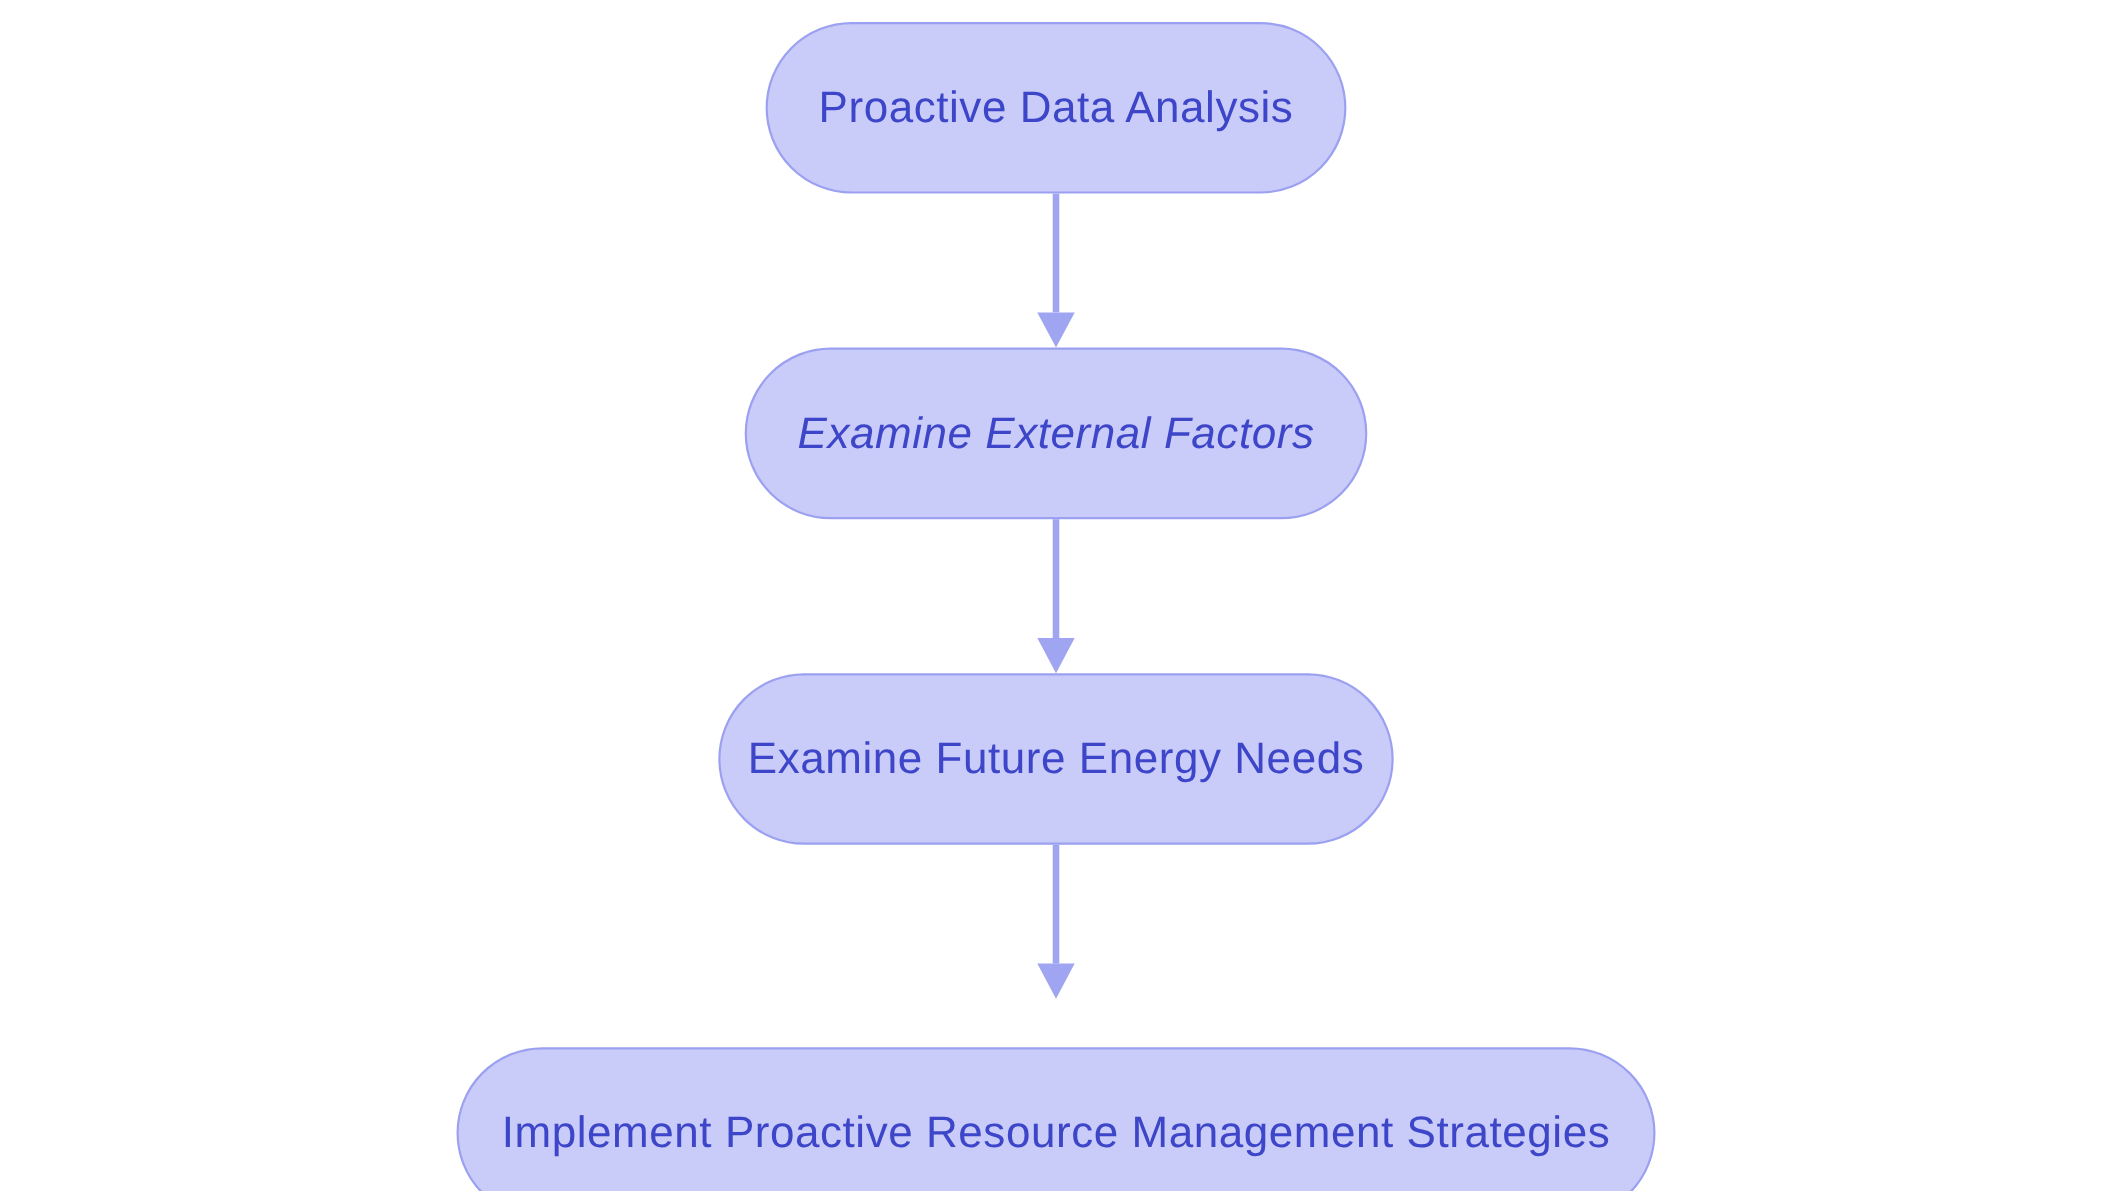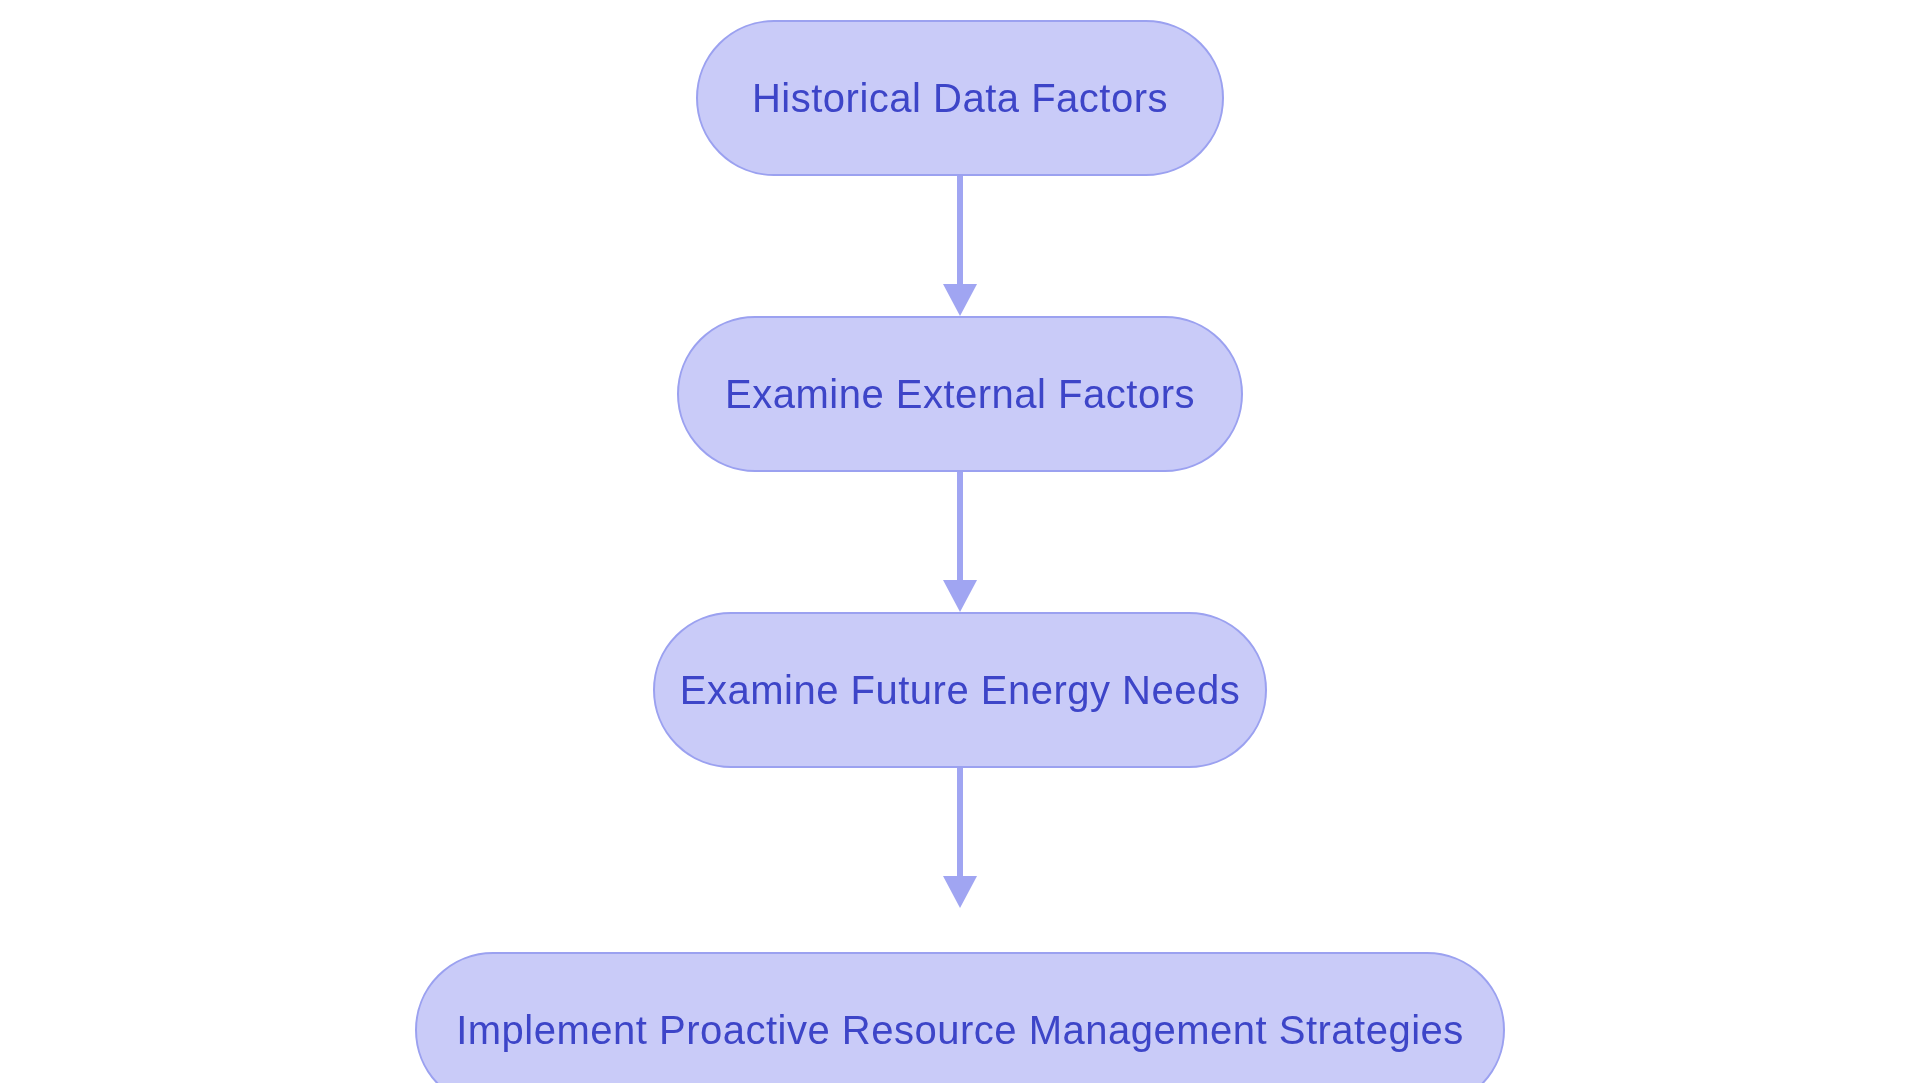--- a/index.html
+++ b/index.html
@@ -32,21 +32,21 @@
     flex: 0 0 auto;
   }
   .node span {
     font-size: 40px;
     font-weight: 400;
     color: var(--node-text, #3d45c8);
     white-space: nowrap;
     letter-spacing: 0.5px;
   }
   .node-1 { width: 528px; }
-  .node-2 { width: 566px; }
+  .node-2 { width: 566px; font-style: italic; }
   .node-3 { width: 614px; }
   .node-4 { width: 1090px; margin-top: 44px; }
   .arrow {
     height: 140px;
     flex: 0 0 auto;
     display: flex;
     flex-direction: column;
     align-items: center;
   }
   .arrow-line {
@@ -61,21 +61,21 @@
     border-right: 17px solid transparent;
     border-top: 32px solid var(--arrow, #a0a5f2);
   }
 </style>
 </head>
 <body>
 
 <div class="canvas">
 
   <div class="node node-1">
-    <span>Historical Data Factors</span>
+    <span>Proactive Data Analysis</span>
   </div>
 
   <div class="arrow">
     <div class="arrow-line"></div>
     <div class="arrow-head"></div>
   </div>
 
   <div class="node node-2">
     <span>Examine External Factors</span>
   </div>

